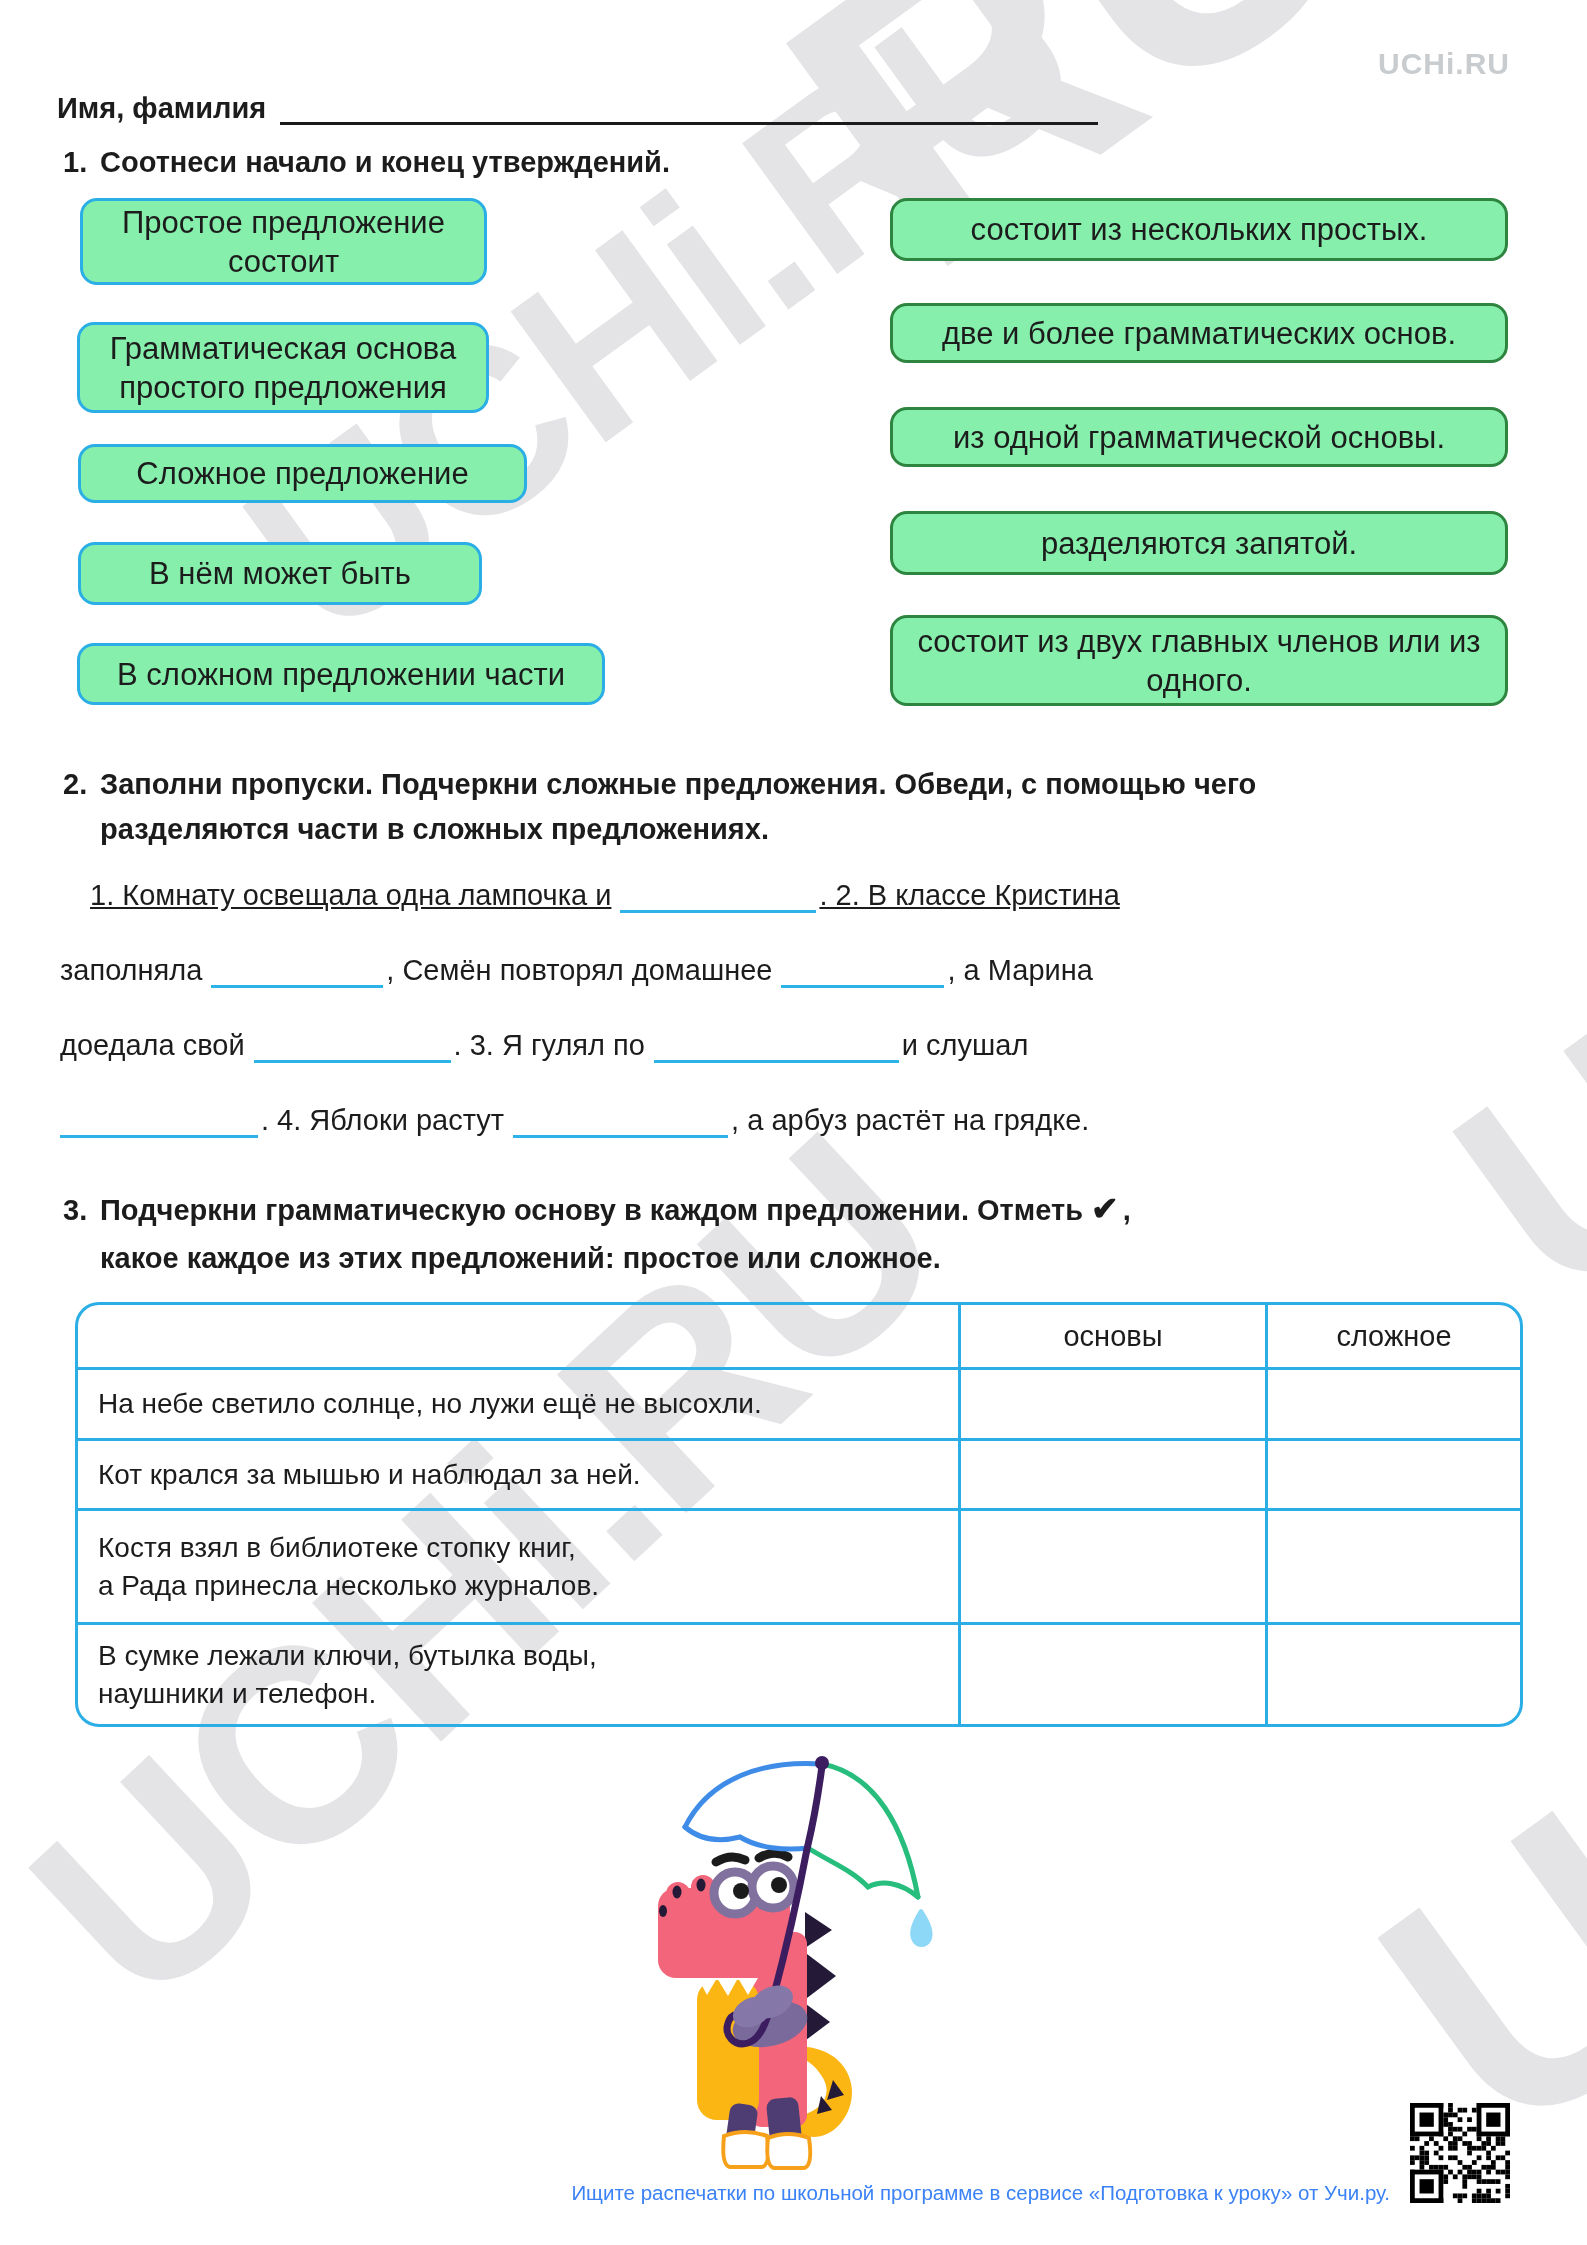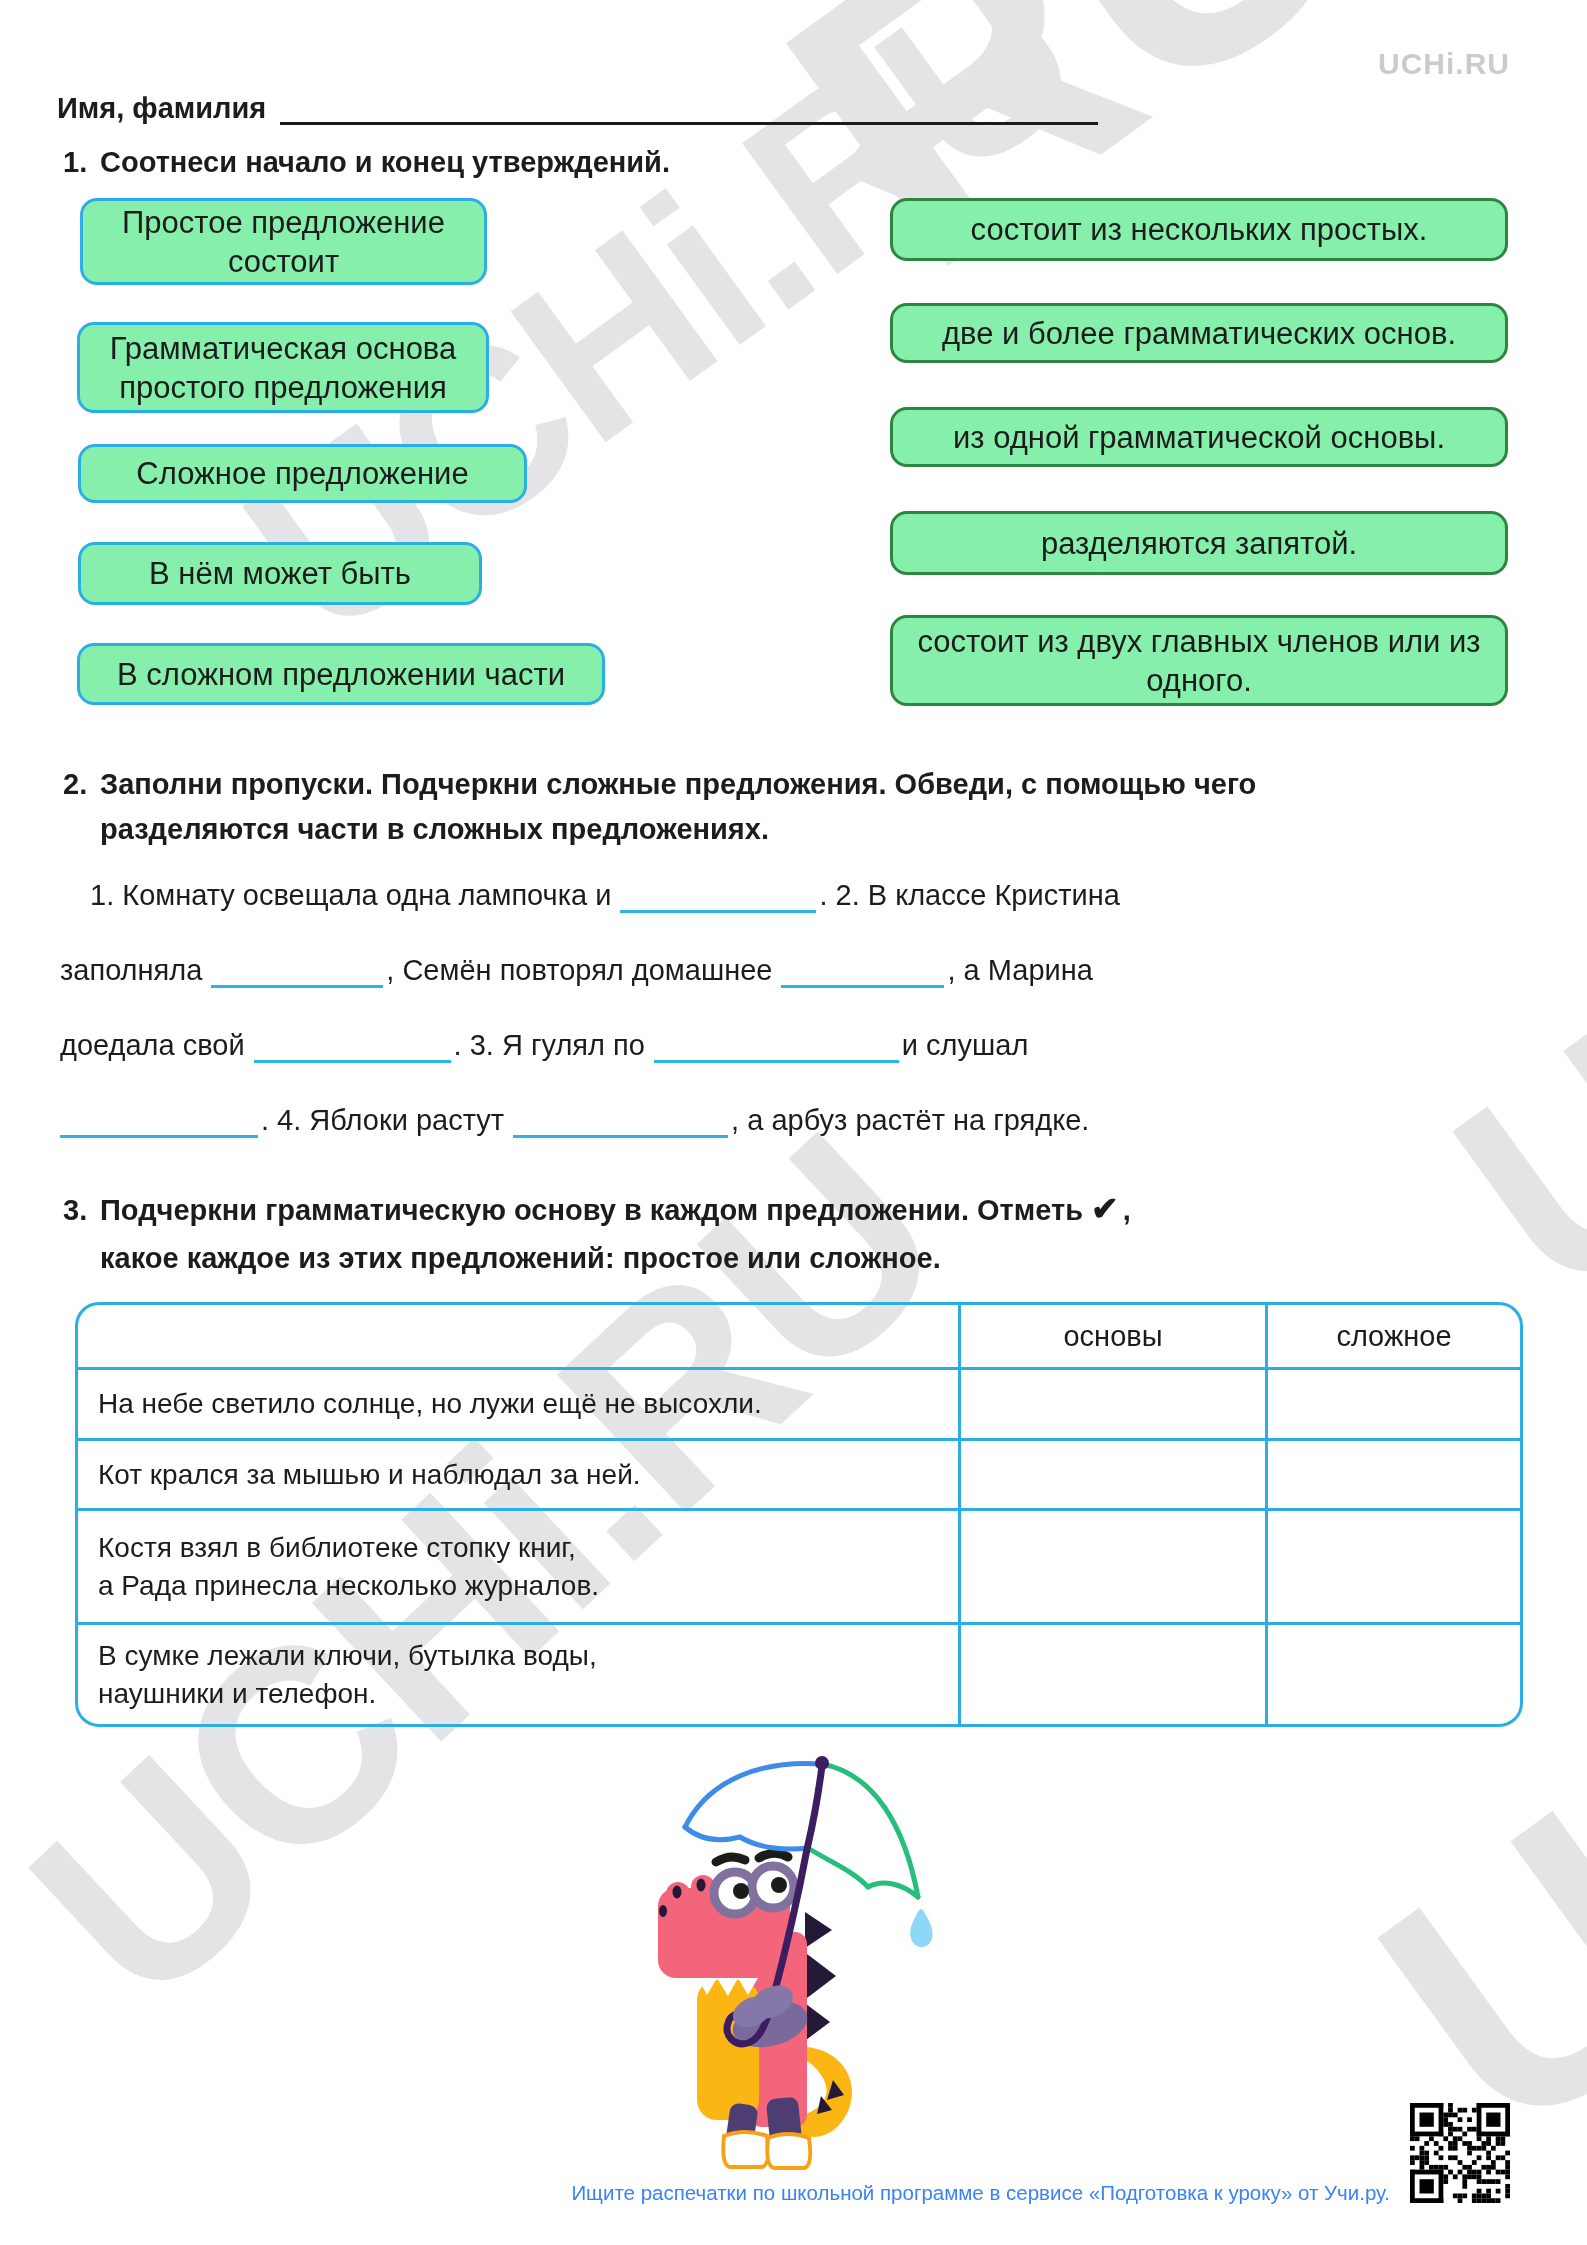--- a/index.html
+++ b/index.html
@@ -31,21 +31,21 @@
   .mbox{
     position:absolute;background:#86efac;border-radius:17px;display:flex;align-items:center;
     justify-content:center;text-align:center;font-size:31px;line-height:39px;padding:2px 14px;
     box-sizing:border-box;
   }
   .lbox{border:3px solid #2baee5;}
   .rbox{border:3px solid #2e8540;left:890px;width:618px;}
   
   .ex2-lines{position:absolute;left:60px;top:858px;width:1480px;font-size:29px;}
   .ex2-line{height:75px;line-height:75px;white-space:nowrap;}
-  .ex2-line.ind{padding-left:30px;}
+  .ex2-line.ind{padding-left:30px;text-decoration:underline;}
   .blank{
     display:inline-block;height:34px;border-bottom:3px solid #2bb3ea;
     vertical-align:-8px;margin:0 3px 0 9px;
   }
   .blank.first{margin-left:0;}
   
   .x3table{
     position:absolute;left:75px;top:1302px;width:1448px;height:425px;box-sizing:border-box;
     border:3px solid #2baee5;border-radius:24px;overflow:hidden;
     display:grid;grid-template-columns:880px 307px 1fr;grid-template-rows:62px 71px 70px 114px auto;

